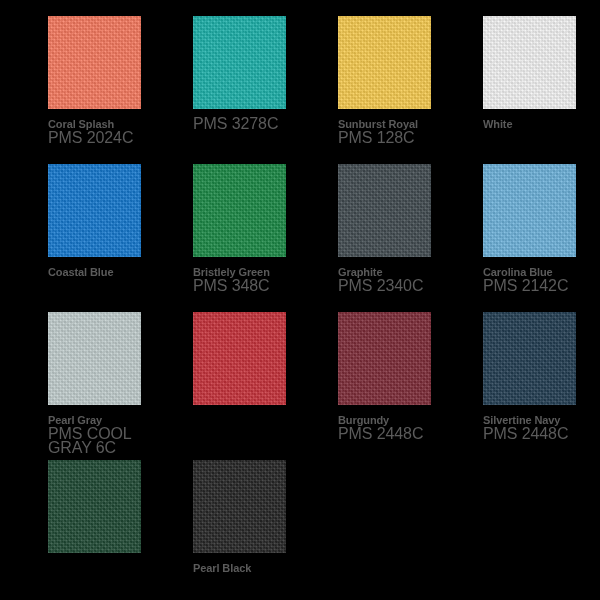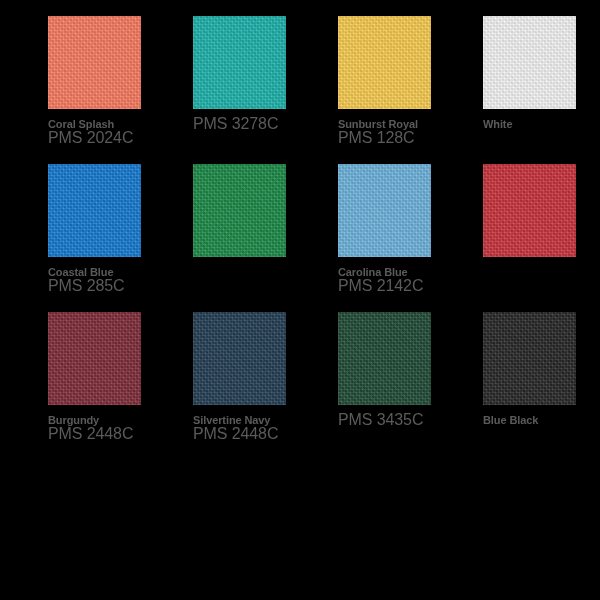--- a/index.html
+++ b/index.html
@@ -151,40 +151,63 @@
           <div class="name">White</div>
         </div>
       </div>
       <div class="cell">
         <div class="chip" style="background-color: rgb(20, 121, 208);">
           <div class="weave"></div>
           <div class="weave2"></div>
         </div>
         <div class="labels">
           <div class="name">Coastal Blue</div>
-          <div class="pms">PMS 285C</div>
         </div>
       </div>
       <div class="cell">
         <div class="chip" style="background-color: rgb(26, 138, 70);">
           <div class="weave"></div>
           <div class="weave2"></div>
+        </div>
+        <div class="labels">
+          <div class="name">Bristlely Green</div>
+          <div class="pms">PMS 348C</div>
+        </div>
+      </div>
+      <div class="cell">
+        <div class="chip" style="background-color: rgb(65, 75, 80);">
+          <div class="weave"></div>
+          <div class="weave2"></div>
+        </div>
+        <div class="labels">
+          <div class="name">Graphite</div>
+          <div class="pms">PMS 2340C</div>
         </div>
       </div>
       <div class="cell">
         <div class="chip" style="background-color: rgb(109, 179, 220);">
           <div class="weave"></div>
           <div class="weave2"></div>
         </div>
         <div class="labels">
           <div class="name">Carolina Blue</div>
           <div class="pms">PMS 2142C</div>
         </div>
       </div>
       <div class="cell">
+        <div class="chip" style="background-color: rgb(195, 207, 207);">
+          <div class="weave"></div>
+          <div class="weave2"></div>
+        </div>
+        <div class="labels">
+          <div class="name">Pearl Gray</div>
+          <div class="pms">PMS COOL GRAY 6C</div>
+        </div>
+      </div>
+      <div class="cell">
         <div class="chip" style="background-color: rgb(200, 50, 59);">
           <div class="weave"></div>
           <div class="weave2"></div>
         </div>
         <div class="labels">
         </div>
       </div>
       <div class="cell">
         <div class="chip" style="background-color: rgb(126, 43, 56);">
           <div class="weave"></div>
@@ -204,26 +227,25 @@
           <div class="name">Silvertine Navy</div>
           <div class="pms">PMS 2448C</div>
         </div>
       </div>
       <div class="cell">
         <div class="chip" style="background-color: rgb(31, 74, 52);">
           <div class="weave"></div>
           <div class="weave2"></div>
         </div>
         <div class="labels">
-          <div class="pms">PMS 3435C</div>
         </div>
       </div>
       <div class="cell">
         <div class="chip" style="background-color: rgb(38, 38, 38);">
           <div class="weave"></div>
           <div class="weave2"></div>
         </div>
         <div class="labels">
-          <div class="name">Blue Black</div>
+          <div class="name">Pearl Black</div>
         </div>
       </div>
     </div>
 </div>
 
 </body></html>

